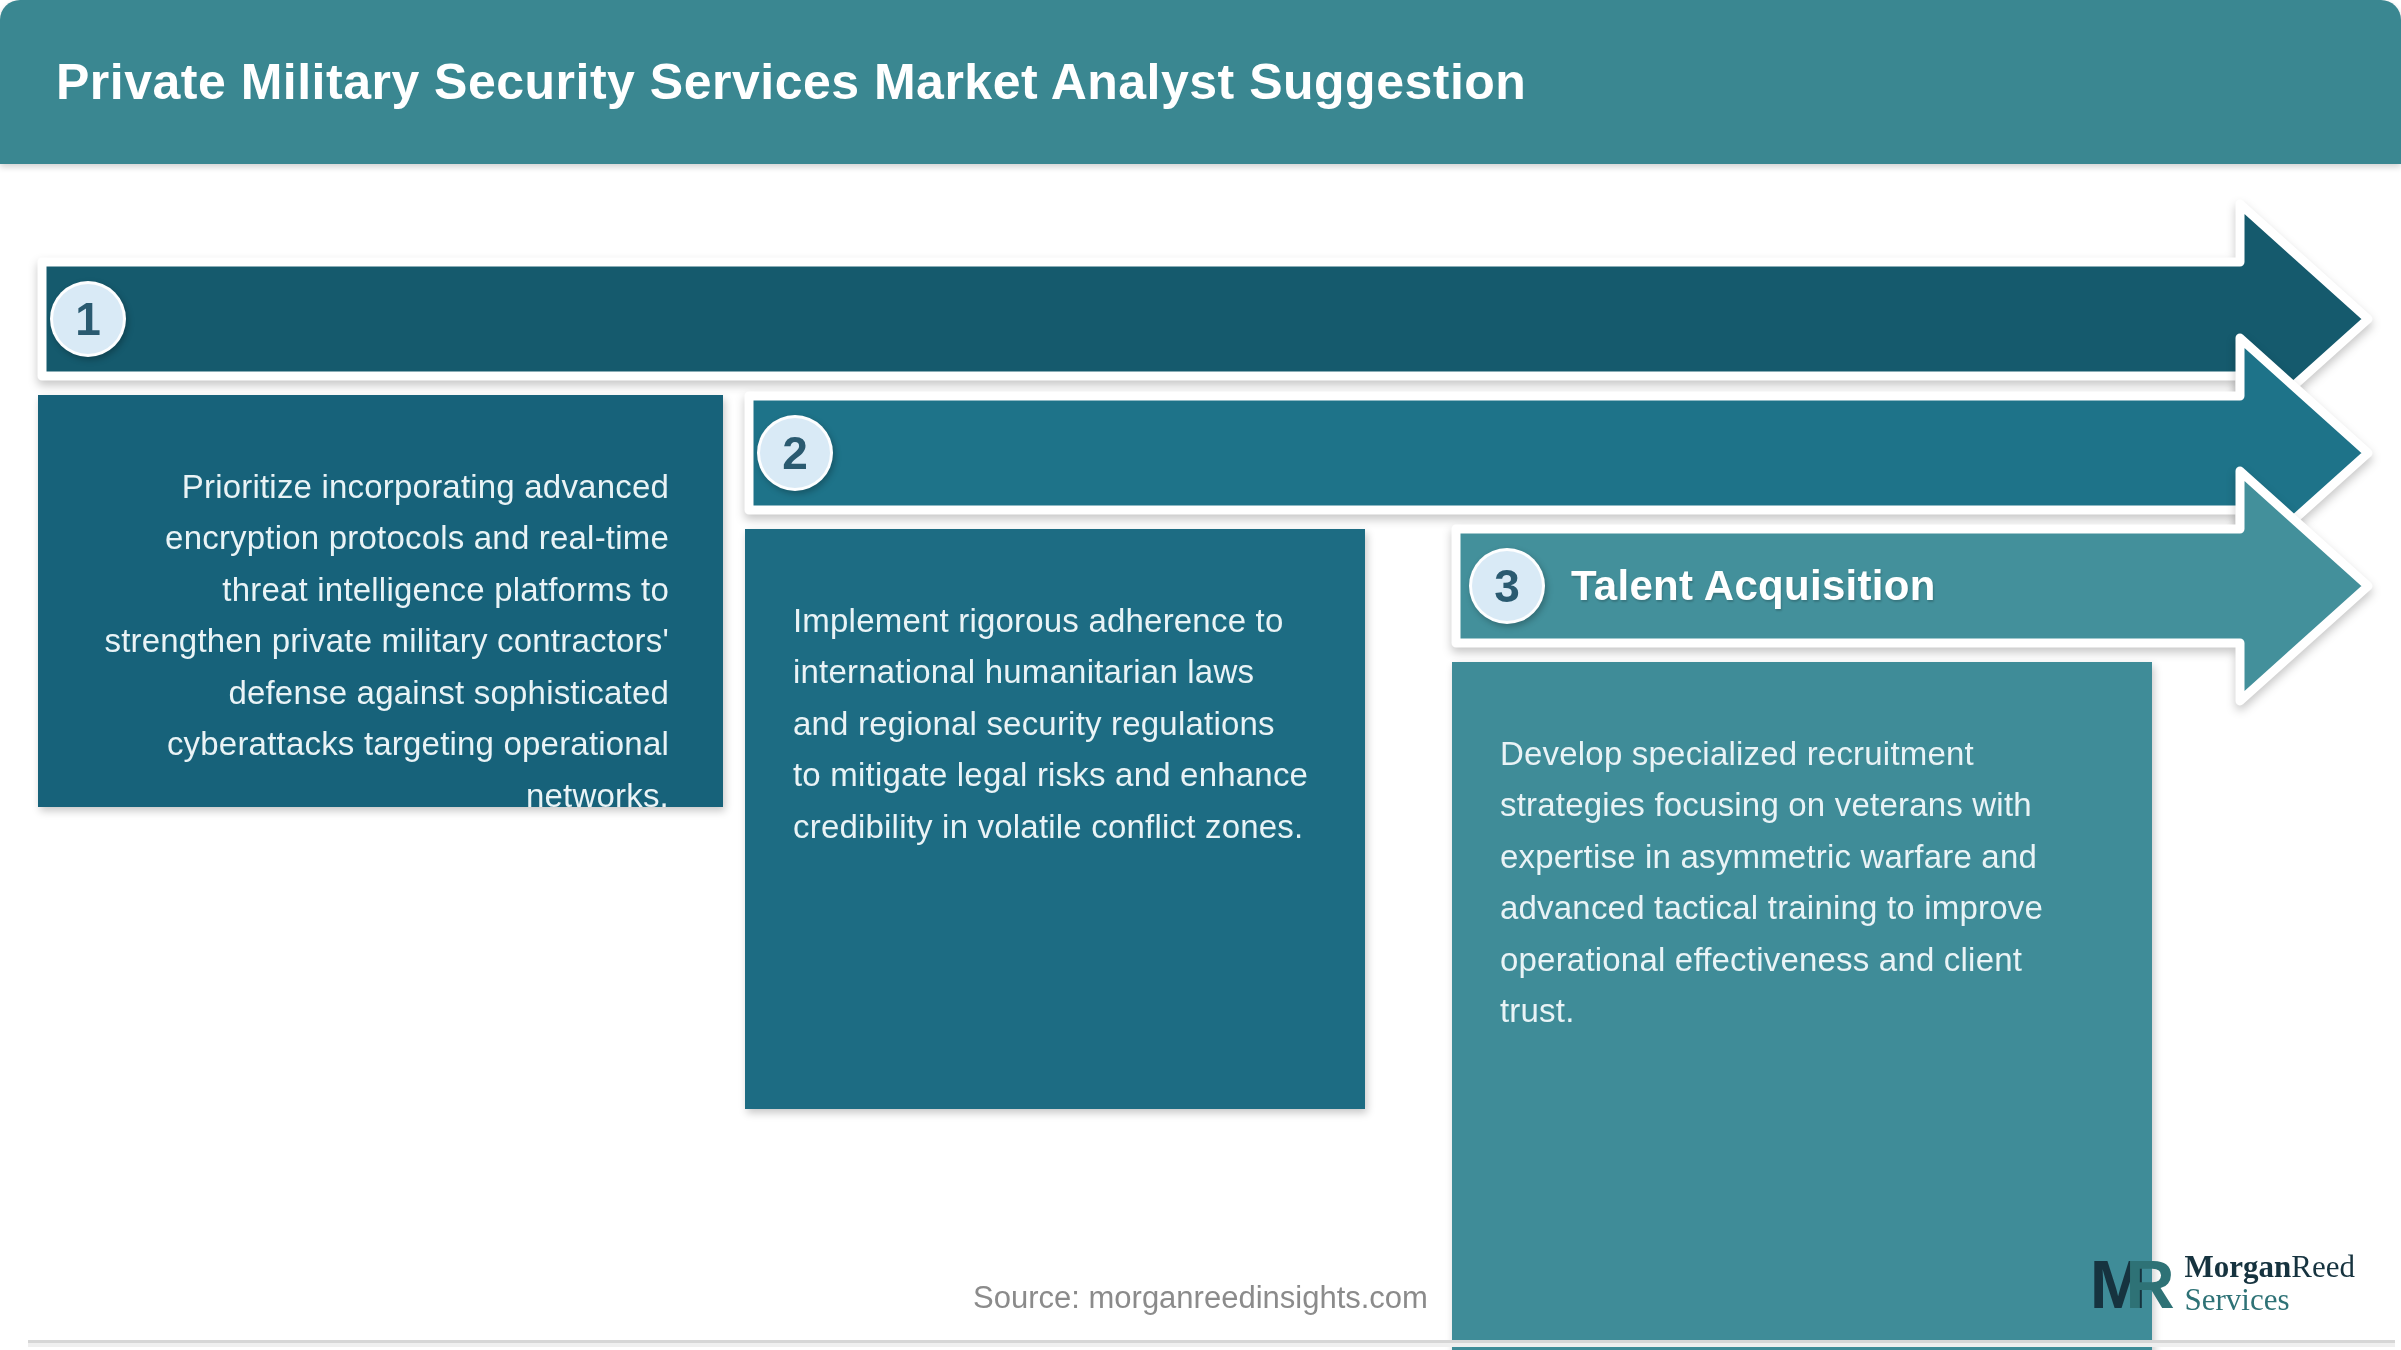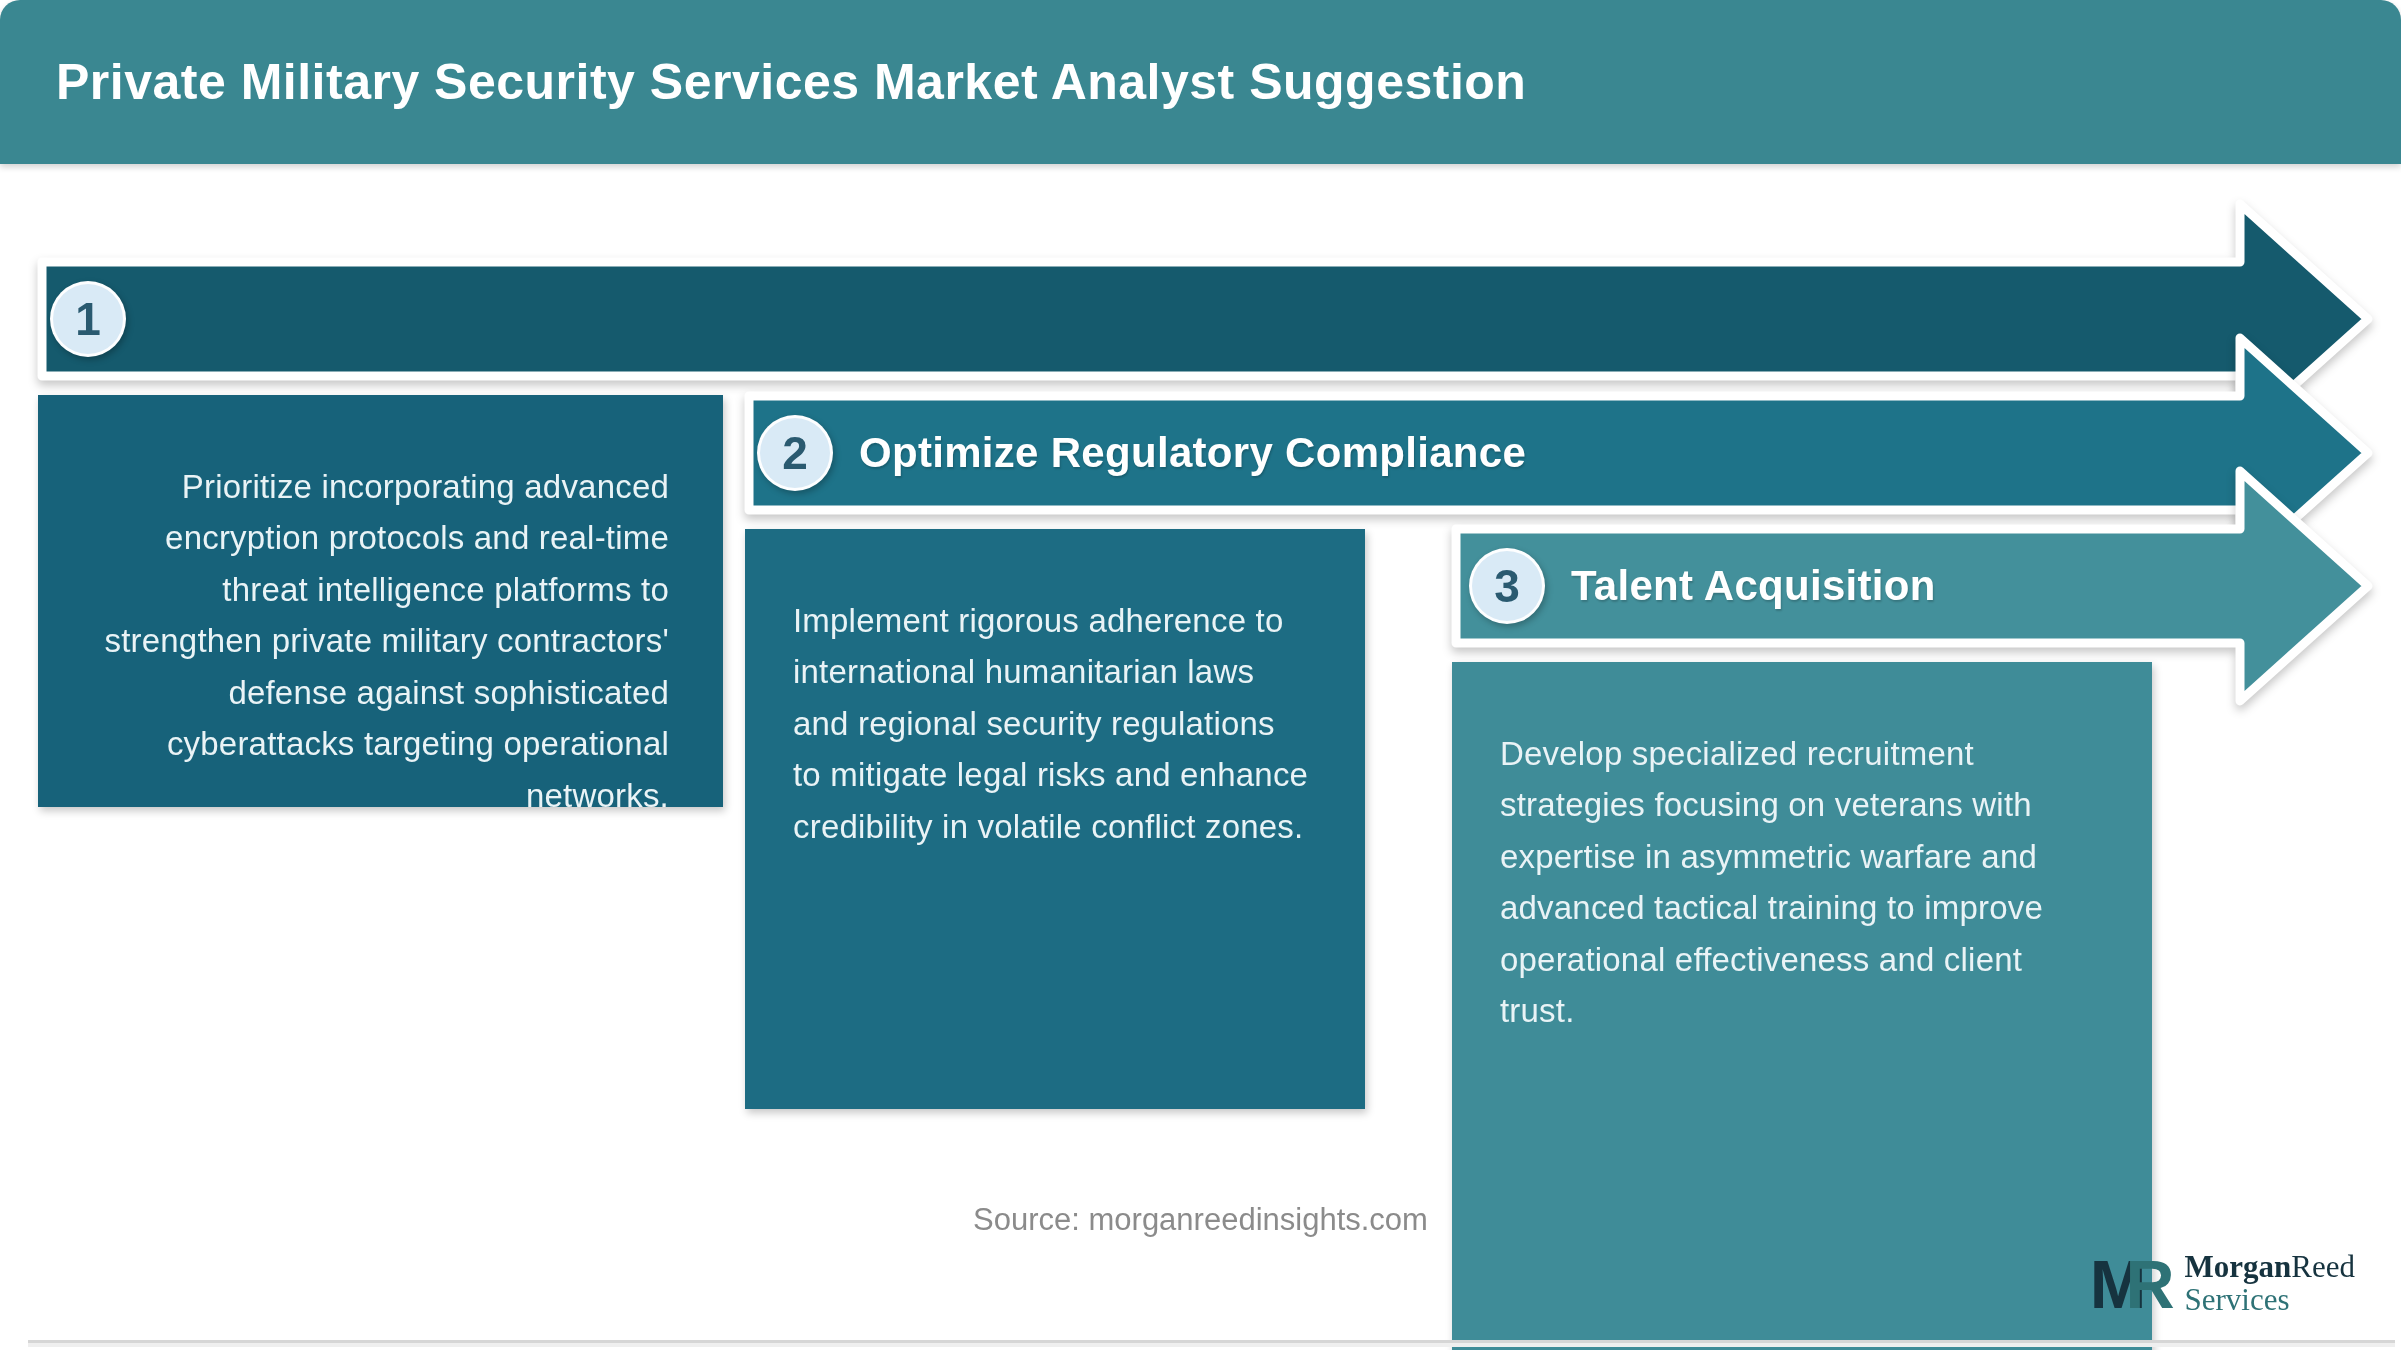--- a/index.html
+++ b/index.html
@@ -63,21 +63,21 @@
   #box2 { left:745px;  top:529px; width:620px; height:580px; background:var(--step2-box, #1D6C83); }
   #box3 { left:1452px; top:662px; width:700px; height:772px; background:var(--step3-box, #3F8C98); }
   .desc {
     color:var(--body-text, #E9F3F6);
     font-size:33px; line-height:1.56; letter-spacing:0.2px;
     padding:66px 54px 0 48px;
   }
 
   
   .source {
-    position:absolute; left:0; right:0; top:1202px;
+    position:absolute; left:0; right:0; top:1280px;
     text-align:center; color:var(--source-text, #8B8B8B); font-size:31px;
   }
   .logo {
     position:absolute; right:46px; top:1250px;
     display:flex; align-items:center; gap:10px;
   }
   .monogram { font-size:68px; font-weight:800; line-height:1; letter-spacing:0; display:flex; }
   .mono-m { color:var(--logo-navy, #16333F); }
   .mono-r { color:var(--logo-teal, #2E7276); margin-left:-21px; }
   .logo-text { font-family:"Liberation Serif", serif; line-height:1.05; }
@@ -105,21 +105,20 @@
 </svg>
 <svg id="arrow3" class="arrow" width="920" height="240" viewBox="0 0 920 240">
   <polygon points="4,63 788,63 788,5 916,120 788,235 788,177 4,177"></polygon>
 </svg>
 
 <div id="label1" class="step-label">
   <div class="badge">1</div>
 </div>
 <div id="label2" class="step-label">
   <div class="badge">2</div>
-  <div class="step-title">Optimize Regulatory Compliance</div>
 </div>
 <div id="label3" class="step-label">
   <div class="badge">3</div>
   <div class="step-title">Talent Acquisition</div>
 </div>
 
 <div id="box1" class="desc-box">
   <div class="desc">Prioritize incorporating advanced encryption protocols and real-time threat intelligence platforms to strengthen private military contractors' defense against sophisticated cyberattacks targeting operational networks.</div>
 </div>
 <div id="box2" class="desc-box">

